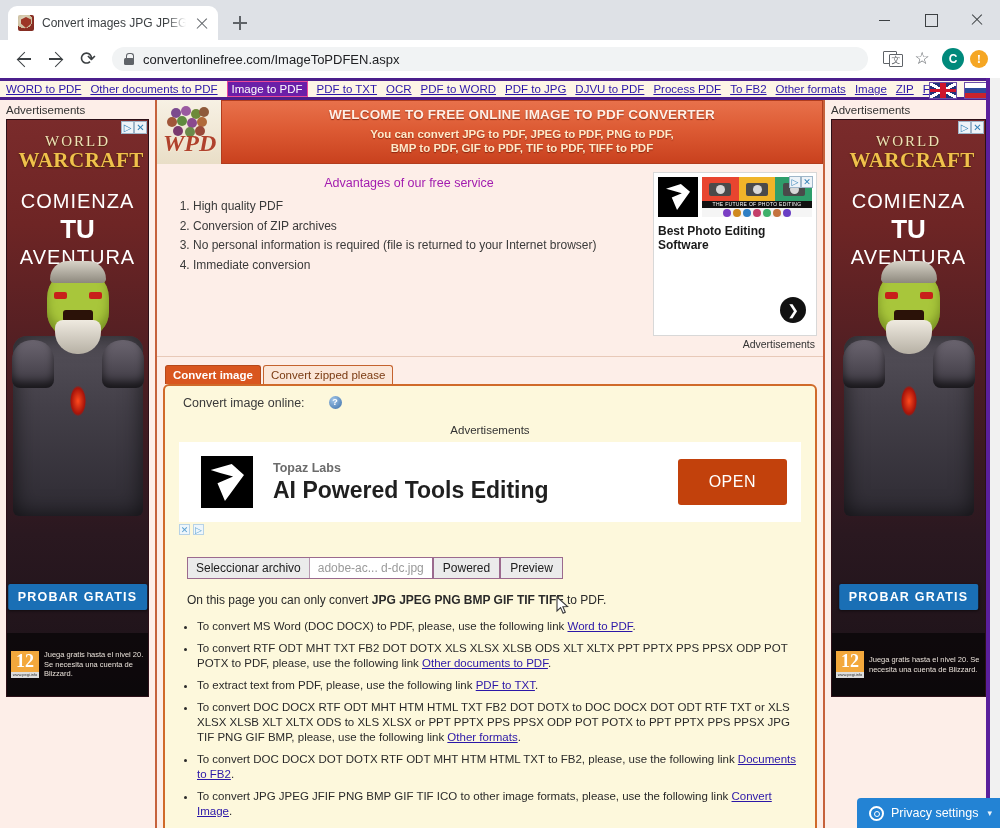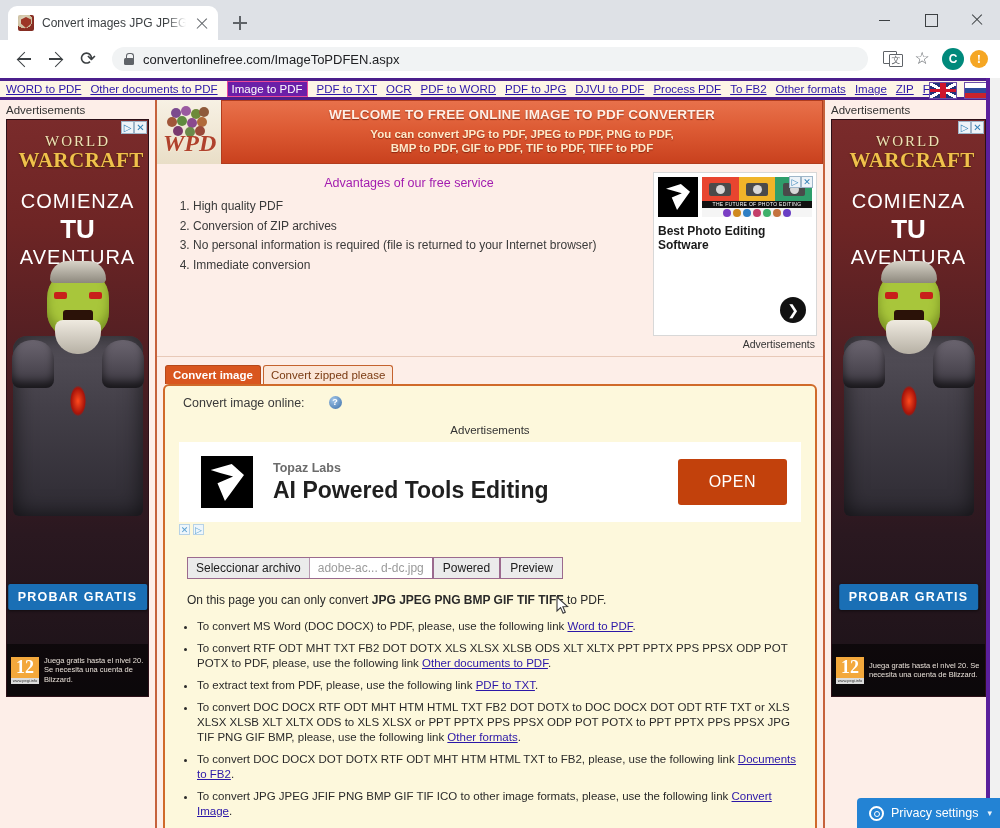--- a/index.html
+++ b/index.html
@@ -240,21 +240,21 @@
     width:16px; height:30px; background: radial-gradient(ellipse, #ff4a1e 0%, #a8140a 60%, transparent 75%);
     border-radius: 50%;
   }
   .probar {
     position: absolute; left: 50%; transform: translateX(-50%); bottom: 86px;
     background: #1a6fb5; color: #fff; font-size: 12.5px; font-weight: bold;
     padding: 6px 10px; letter-spacing: 1.2px; border-radius: 2px; white-space: nowrap;
     box-shadow: 0 1px 3px rgba(0,0,0,0.5);
   }
   .legal {
-    position: absolute; left: 0; right: 0; bottom: 0; height: 52px;
+    position: absolute; left: 0; right: 0; bottom: 0; height: 63px;
     background: rgba(0,0,0,0.55); display: flex; align-items: center; gap: 5px; padding: 4px;
   }
   .pegi {
     width: 28px; flex:0 0 28px; text-align: center;
   }
   .pegi .num {
     background: #f3a83c; color: #fff; font-size: 18px; font-weight: bold; line-height: 21px;
     font-family: "Liberation Serif", serif;
   }
   .pegi .sub { background:#ddd; color:#333; font-size:4px; line-height:6px; }

